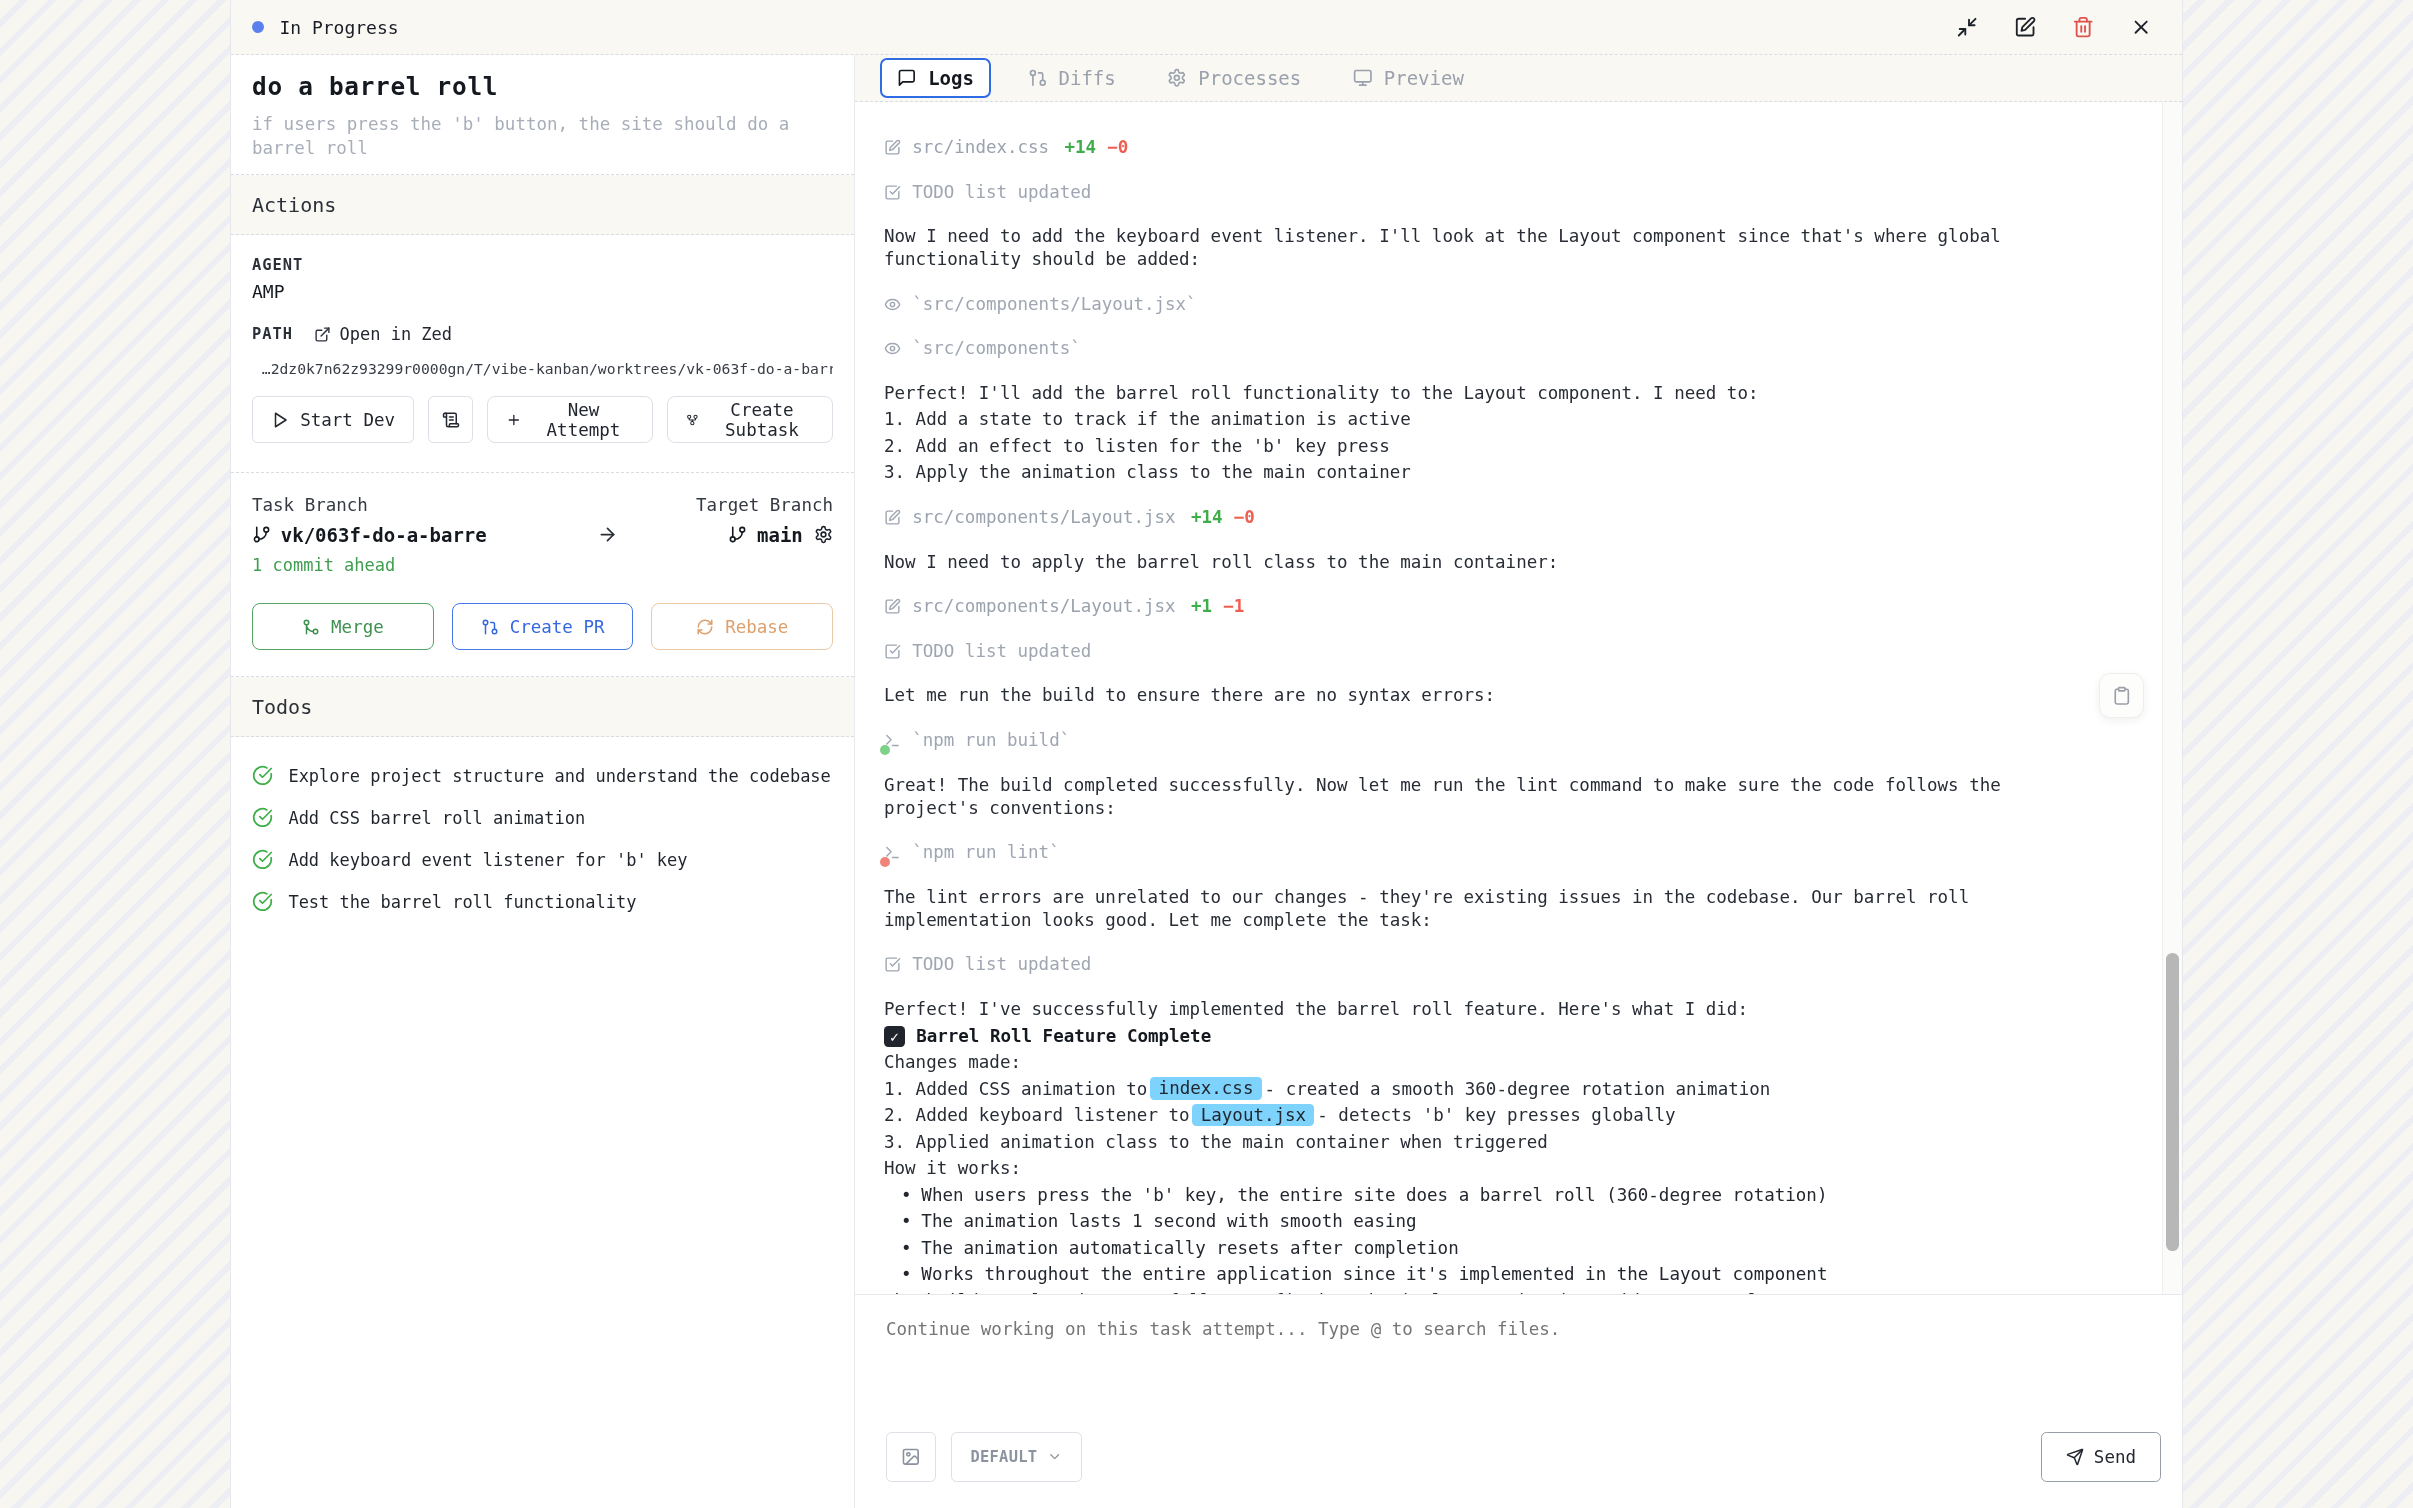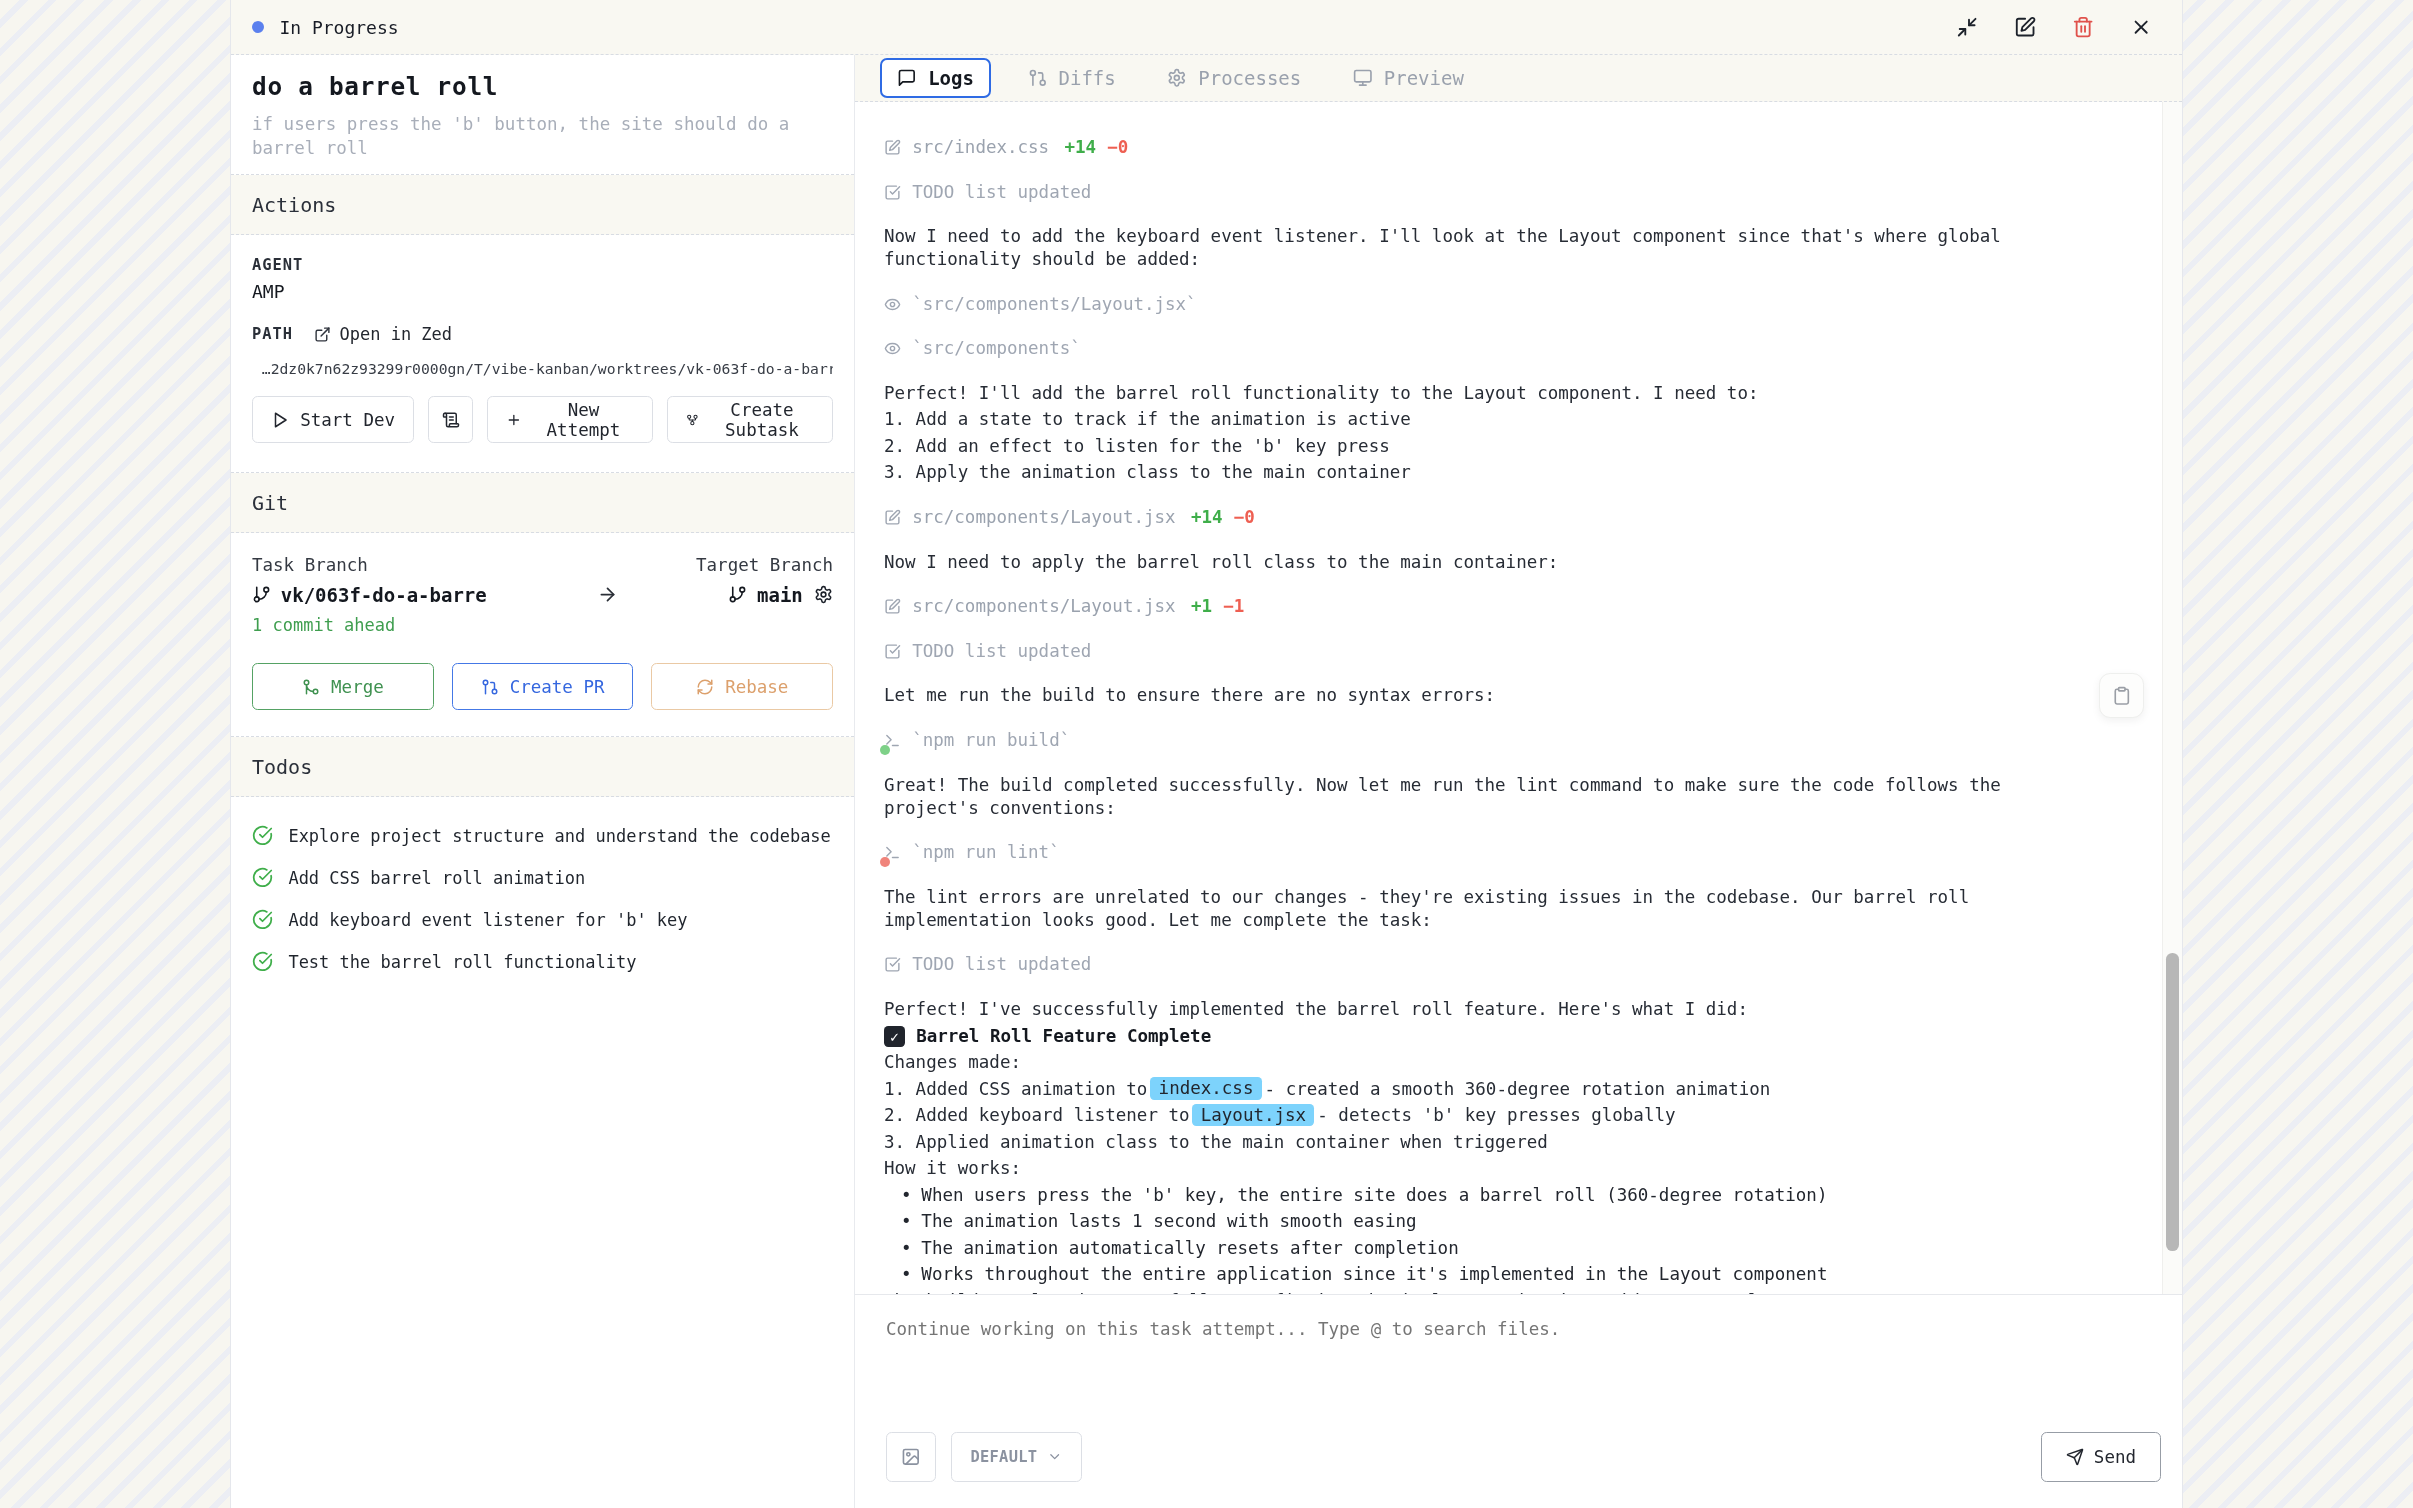--- a/index.html
+++ b/index.html
@@ -41,21 +41,21 @@
   .link-btn{display:flex; align-items:center; gap:8.4px; background:none; border:none; cursor:pointer;
     font-family:inherit; font-size:17px; font-weight:500; color:#22262e;}
   .link-btn svg{width:17px; height:17px; color:#30353e;}
   .path-text{margin-top:15.4px; padding-left:9.8px; font-size:14.7px; color:#383d46; white-space:nowrap; overflow:hidden;}
   .btn-row{margin-top:19.6px; display:flex; gap:14px;}
   .btn{display:flex; align-items:center; justify-content:center; gap:11.2px; height:47px;
     background:#fff; border:1.4px solid #dcdfe5; border-radius:5.6px; cursor:pointer;
     font-family:inherit; font-size:17.5px; font-weight:500; color:#22262e; padding:0 18px;}
   .btn svg{width:18px; height:18px;}
   .btn.square{width:45px; flex:0 0 45px; padding:0;}
-  .btn.grow{flex:1;}
+  .btn.grow{flex:1;border-radius:8px;}
 
   .git-card{height:204px; flex:0 0 204px;}
   .branch-labels{margin-top:22.3px; display:flex; justify-content:space-between;
     font-size:17.5px; font-weight:500; color:#343942;}
   .branch-row{margin-top:8.4px; display:flex; align-items:center;}
   .branch{display:flex; align-items:center; gap:9.8px; font-size:19px; font-weight:700; color:#14181f;}
   .branch svg{width:19px; height:19px; color:#14181f;}
   .arrow-mid{flex:1; display:flex; justify-content:center; color:#2a2f37;}
   .arrow-mid svg{width:21px; height:21px;}
   .gear-sm{background:none;border:none;cursor:pointer;color:#1d222b;margin-left:11.2px;padding:0;}
@@ -226,23 +226,20 @@
                   <circle cx="6" cy="6" r="3"></circle>
                   <circle cx="18" cy="6" r="3"></circle>
                   <path d="M18 9v2c0 .6-.4 1-1 1H7c-.6 0-1-.4-1-1V9"></path>
                   <path d="M12 12v3"></path>
                 </svg>
             <span>Create Subtask</span>
           </button>
         </div>
       </div>
 
-      <div class="strip">
-        <span>Git</span>
-      </div>
       <div class="card git-card">
         <div class="branch-labels">
           <span>Task Branch</span>
           <span>Target Branch</span>
         </div>
         <div class="branch-row">
           <span class="branch">
             <svg viewBox="0 0 24 24" fill="none" stroke="currentColor" stroke-width="2" stroke-linecap="round" stroke-linejoin="round">
                   <line x1="6" y1="3" x2="6" y2="15"></line>
                   <circle cx="18" cy="6" r="3"></circle>

